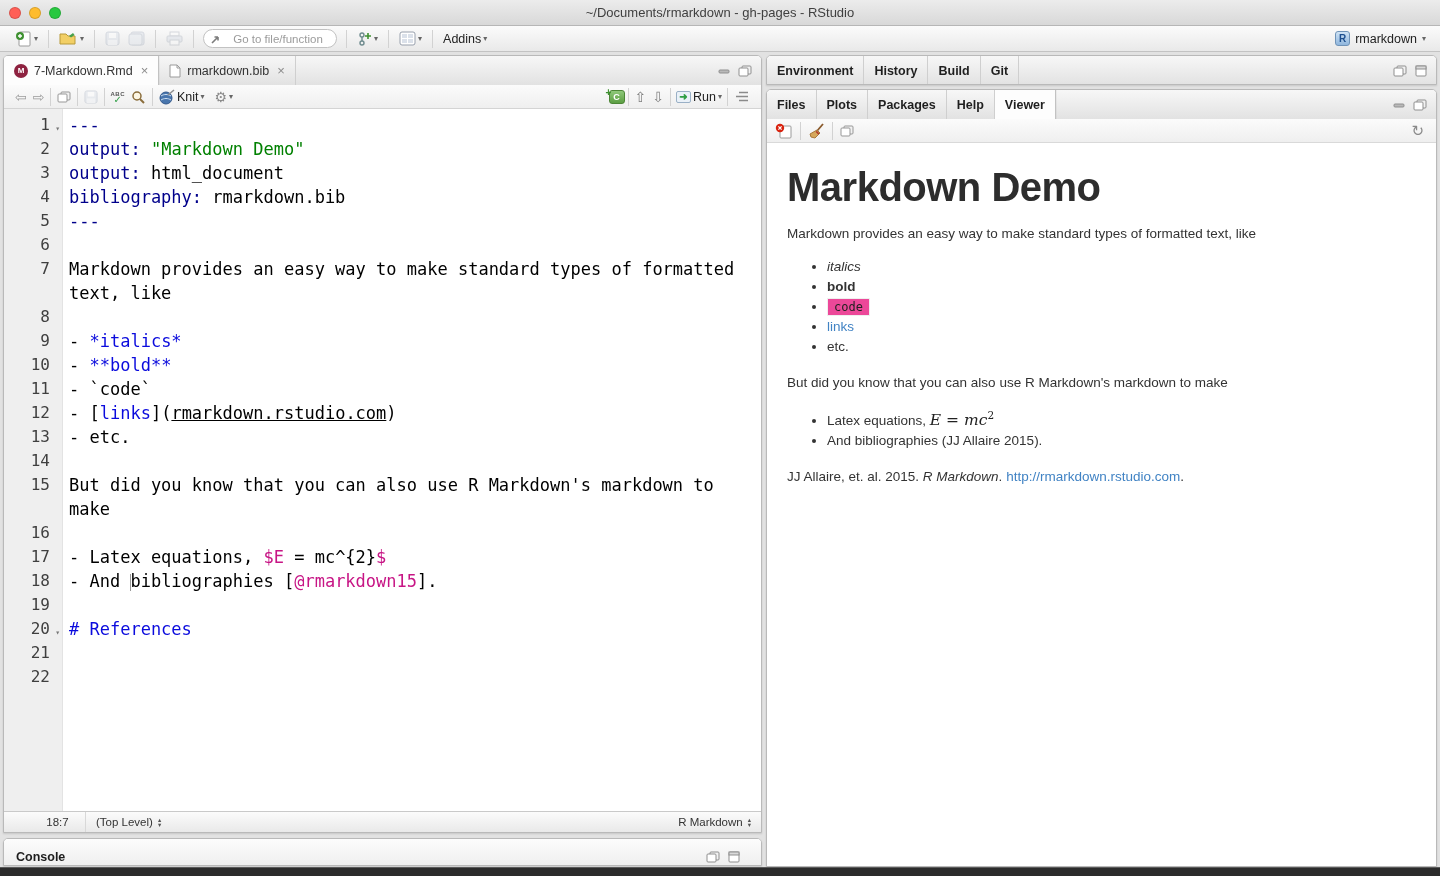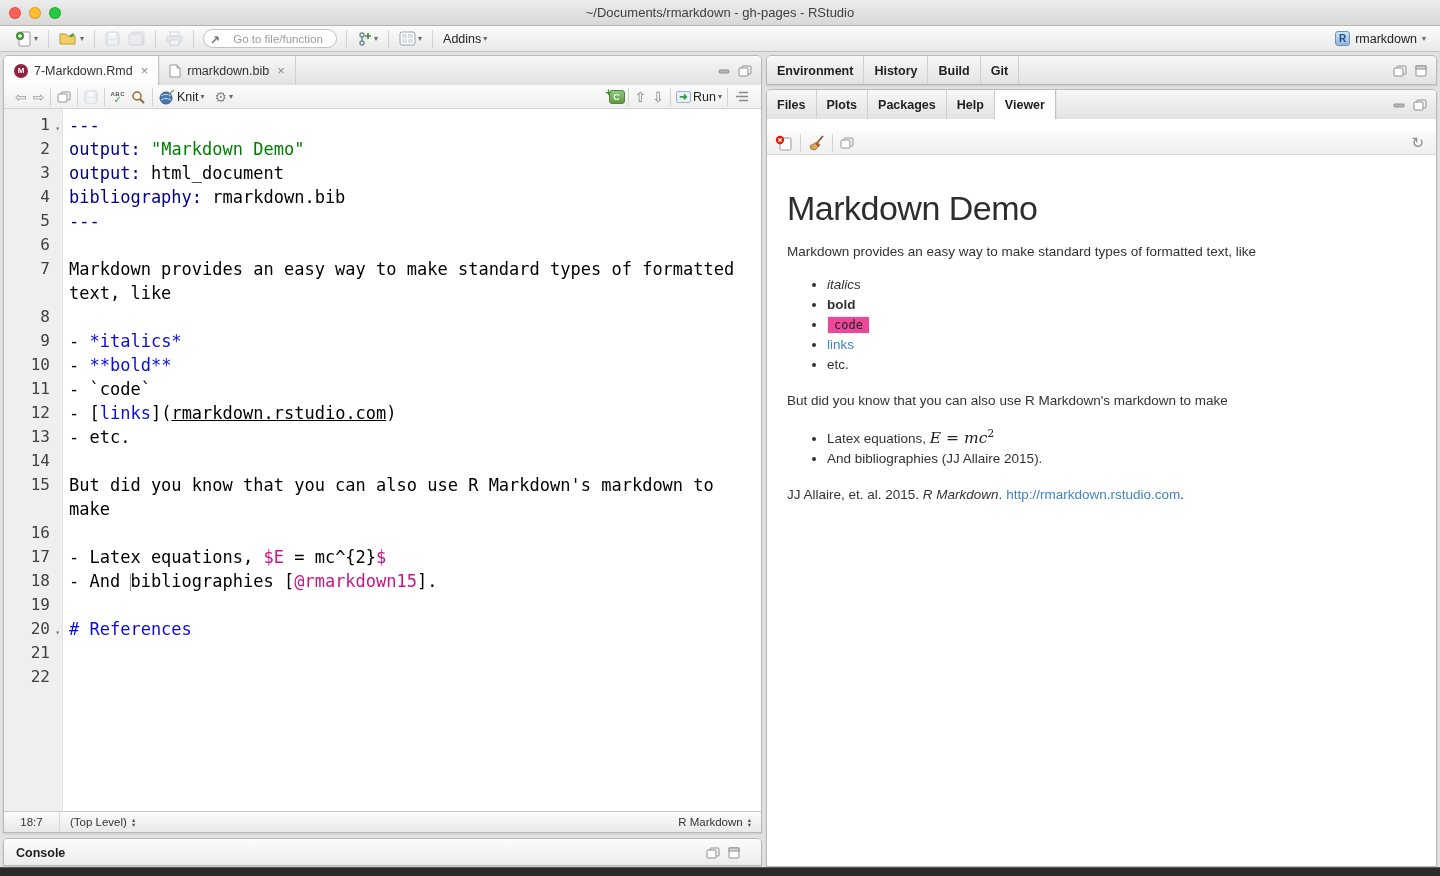--- a/index.html
+++ b/index.html
@@ -35,21 +35,21 @@
   .proj-icon { width:15px; height:15px; border-radius:3px; background:linear-gradient(#cfe3f5,#8fb6dd);
     border:1px solid #6f93b8; color:#1d4f8f; font-size:10px; font-weight:bold; text-align:center; line-height:14px; }
 
   
   .workspace { position:absolute; left:0; top:52px; width:1440px; height:824px; background:#e2e2e2; }
   .pane { position:absolute; background:#fff; border:1px solid #b9b9b9; border-radius:5px 5px 0 0;
     box-shadow:0 1px 2px rgba(0,0,0,.12); overflow:hidden; }
   .editor-pane { left:3px; top:3px; width:759px; height:778px; display:flex; flex-direction:column; }
   .console-pane { left:3px; top:786px; width:759px; height:28px; }
   .env-pane { left:766px; top:3px; width:671px; height:30px; }
-  .viewer-pane { left:766px; top:37px; width:671px; height:778px; display:flex; flex-direction:column;gap:12px; }
+  .viewer-pane { left:766px; top:37px; width:671px; height:778px; display:flex; flex-direction:column; }
   .bottom-strip { position:absolute; left:0; bottom:0; width:1440px; height:9px;
     background:#2b2b2b; border-top:1px solid #5a5a5a; }
 
   
   .tabbar { display:flex; align-items:stretch; background:linear-gradient(#f7f7f7,#e2e2e2);
     height:29px; flex:0 0 29px; position:relative; }
   .tab { display:flex; align-items:center; gap:6px; padding:0 10px; font-size:12.5px; color:#333;
     border-right:1px solid #cfcfcf; cursor:default; }
   .tab.active { background:#fdfdfd; border-right:1px solid #c2c2c2; box-shadow:1px 0 0 rgba(0,0,0,.04); }
   .tab .close { color:#8b8b8b; font-size:13px; margin-left:2px; }
@@ -89,36 +89,36 @@
   .tk-s { color:#008000; }
   .tk-m { color:#0b0bdd; }
   .tk-g { color:#C71585; }
   .tk-u { color:#000; text-decoration:underline; }
   .text-caret { display:inline-block; width:1px; height:17px; background:#9a9a9a;
     vertical-align:text-bottom; margin-right:-1px; }
 
   
   .ed-status { height:21px; flex:0 0 21px; background:linear-gradient(#fbfbfb,#e9e9e9);
     border-top:1px solid #c9c9c9; display:flex; align-items:center; font-size:11.5px; color:#333; }
-  .pos { width:56px; text-align:center; border-right:1px solid #d8d8d8; height:100%; line-height:20px; }
+  .pos { width:56px; text-align:center; border-right:1px solid #d8d8d8; height:100%; line-height:20px;margin-left:26px; }
   .scope { display:flex; align-items:center; gap:5px; padding:0 10px; }
   .ftype { margin-left:auto; display:flex; align-items:center; gap:5px; padding-right:10px; }
   .updown { display:inline-flex; flex-direction:column; line-height:5px; font-size:6.5px; color:#555; }
 
   
-  .console-header { height:28px; background:linear-gradient(#fcfcfc,#ebebeb);
+  .console-header { height:36px; background:linear-gradient(#fcfcfc,#ebebeb);
     display:flex; align-items:center; padding:0 12px; }
   .console-title { font-size:12.5px; font-weight:bold; color:#1d1d1d; }
 
   
   .v-toolbar { height:24px; flex:0 0 24px; background:linear-gradient(#fbfbfb,#efefef);
     border-bottom:1px solid #d9d9d9; display:flex; align-items:center; padding:0 8px; gap:4px; }
   .refresh { margin-left:auto; font-size:15px; color:#8a8a8a; padding-right:4px; }
   .v-content { flex:1 1 auto; background:#fff; overflow:hidden; padding:14px 22px 0 20px; color:#333; }
-  .v-content h1 { font-size:34px; font-weight:normal; color:#2d2d2d; letter-spacing:-.5px; margin:8px 0 14px; }
+  .v-content h1 { font-size:40px; font-weight:bold; color:#2d2d2d; letter-spacing:-.5px; margin:8px 0 14px; }
   .v-content p { font-size:13.5px; line-height:1.45; margin:0 0 13px; }
   .v-content ul { margin:0 0 16px; padding-left:40px; }
   .v-content li { font-size:13.5px; line-height:20px; color:#333; }
   .li-italic { font-style:italic; }
   .li-bold { font-weight:bold; }
   .chip { font-family:"DejaVu Sans Mono", monospace; font-size:12px; background:#ec4899;
     border:1px solid #efefef; border-radius:0; padding:1px 6px; color:#222; }
   .vlink { color:#4183C4; text-decoration:none; }
   .math { font-family:"DejaVu Serif", serif; font-size:15.5px; color:#222; }
   .math i { font-style:italic; }

